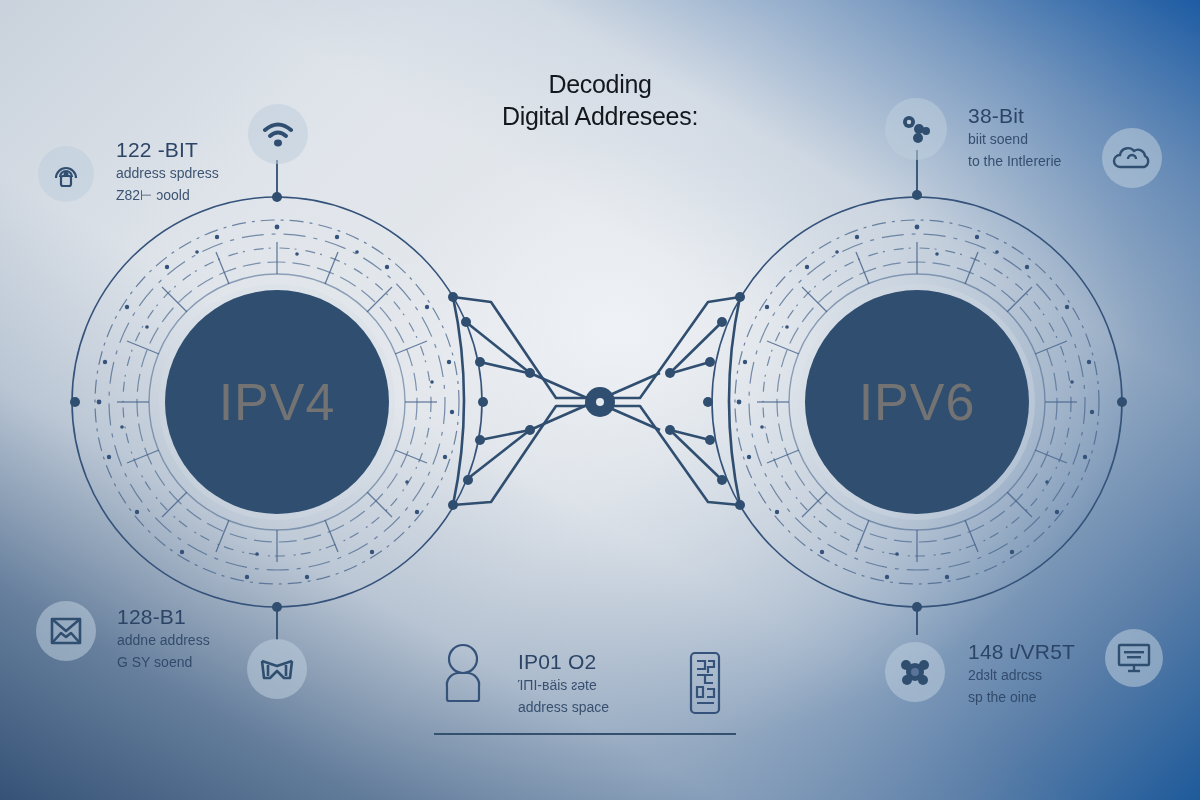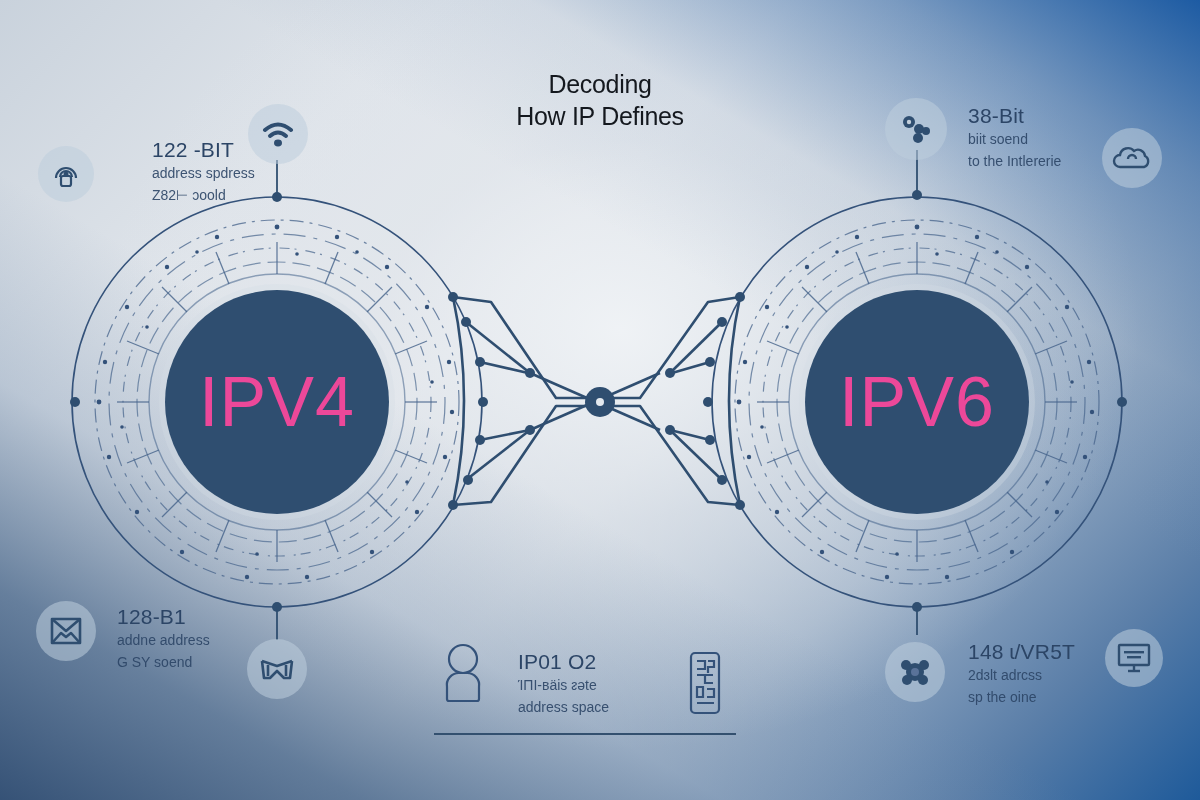--- a/index.html
+++ b/index.html
@@ -18,21 +18,21 @@
     position: absolute; inset: 0; pointer-events: none;
     background: linear-gradient(210deg, rgba(20,85,160,0.95) 0%, rgba(40,95,160,0.55) 12%, rgba(120,150,185,0.15) 26%, rgba(200,210,220,0) 38%);
   }
   svg.diagram { position: absolute; left: 0; top: 0; }
   .title {
     position: absolute; left: 440px; top: 68px; width: 320px; text-align: center;
     color: #14181e; font-size: 25px; line-height: 32px; letter-spacing: -0.3px;
   }
   .title div { white-space: nowrap; }
   .big-label {
-    position: absolute; color: #ec4899; font-size: 70px; font-weight: 400;
+    position: absolute; color: #737373; font-size: 52px; font-weight: 400;
     letter-spacing: 1px; text-align: center; width: 240px; line-height: 80px;
   }
   .info { position: absolute; color: #2c4566; }
   .info .h { font-size: 21px; line-height: 24px; letter-spacing: 0.2px; }
   .info .l { font-size: 14px; line-height: 22px; opacity: 0.9; }
   .icon-circle {
     position: absolute; border-radius: 50%;
     background: rgba(190,205,220,0.55);
     display: flex; align-items: center; justify-content: center;
   }
@@ -173,37 +173,37 @@
       <circle cx="740" cy="505" r="5"></circle>
     <circle cx="670" cy="373" r="5"></circle>
       <circle cx="670" cy="430" r="5"></circle>
     <circle cx="600" cy="402" r="15"></circle>
   </g>
   <circle cx="600" cy="402" r="4" fill="#e3e8ee"></circle>
 </svg>
 
 <div class="title">
   <div>Decoding</div>
-  <div>How IP Defines</div>
+  <div>Digital Addresees:</div>
 </div>
 
 <div class="big-label" style="left:157px; top:362px;">IPV4</div>
 <div class="big-label" style="left:797px; top:362px;">IPV6</div>
 
 <div class="icon-circle" style="left:38px; top:146px; width:56px; height:56px;">
   <svg width="32" height="32" viewBox="0 0 32 32">
       <g fill="none" stroke="#2f4e70" stroke-width="2.2">
         <path d="M6 20 A10 10 0 1 1 26 20"></path>
         <path d="M10 19 A6 6 0 1 1 22 19"></path>
         <rect x="11" y="18" width="10" height="10" rx="2"></rect>
       </g>
       <circle cx="16" cy="16" r="2.5" fill="#2f4e70"></circle>
     </svg>
 </div>
-<div class="info" style="left:116px; top:138px;margin-left:36px;">
+<div class="info" style="left:116px; top:138px;">
   <div class="h">122 -BIT</div>
   <div class="l">address spdress</div>
   <div class="l">Z82⊢ ɔoold</div>
 </div>
 <div class="icon-circle" style="left:248px; top:104px; width:60px; height:60px;">
   <svg width="34" height="30" viewBox="0 0 34 30">
       <g fill="none" stroke="#2f4e70" stroke-width="4" stroke-linecap="round">
         <path d="M4 11 Q17 0 30 11"></path>
         <path d="M9 17 Q17 10 25 17"></path>
       </g>

